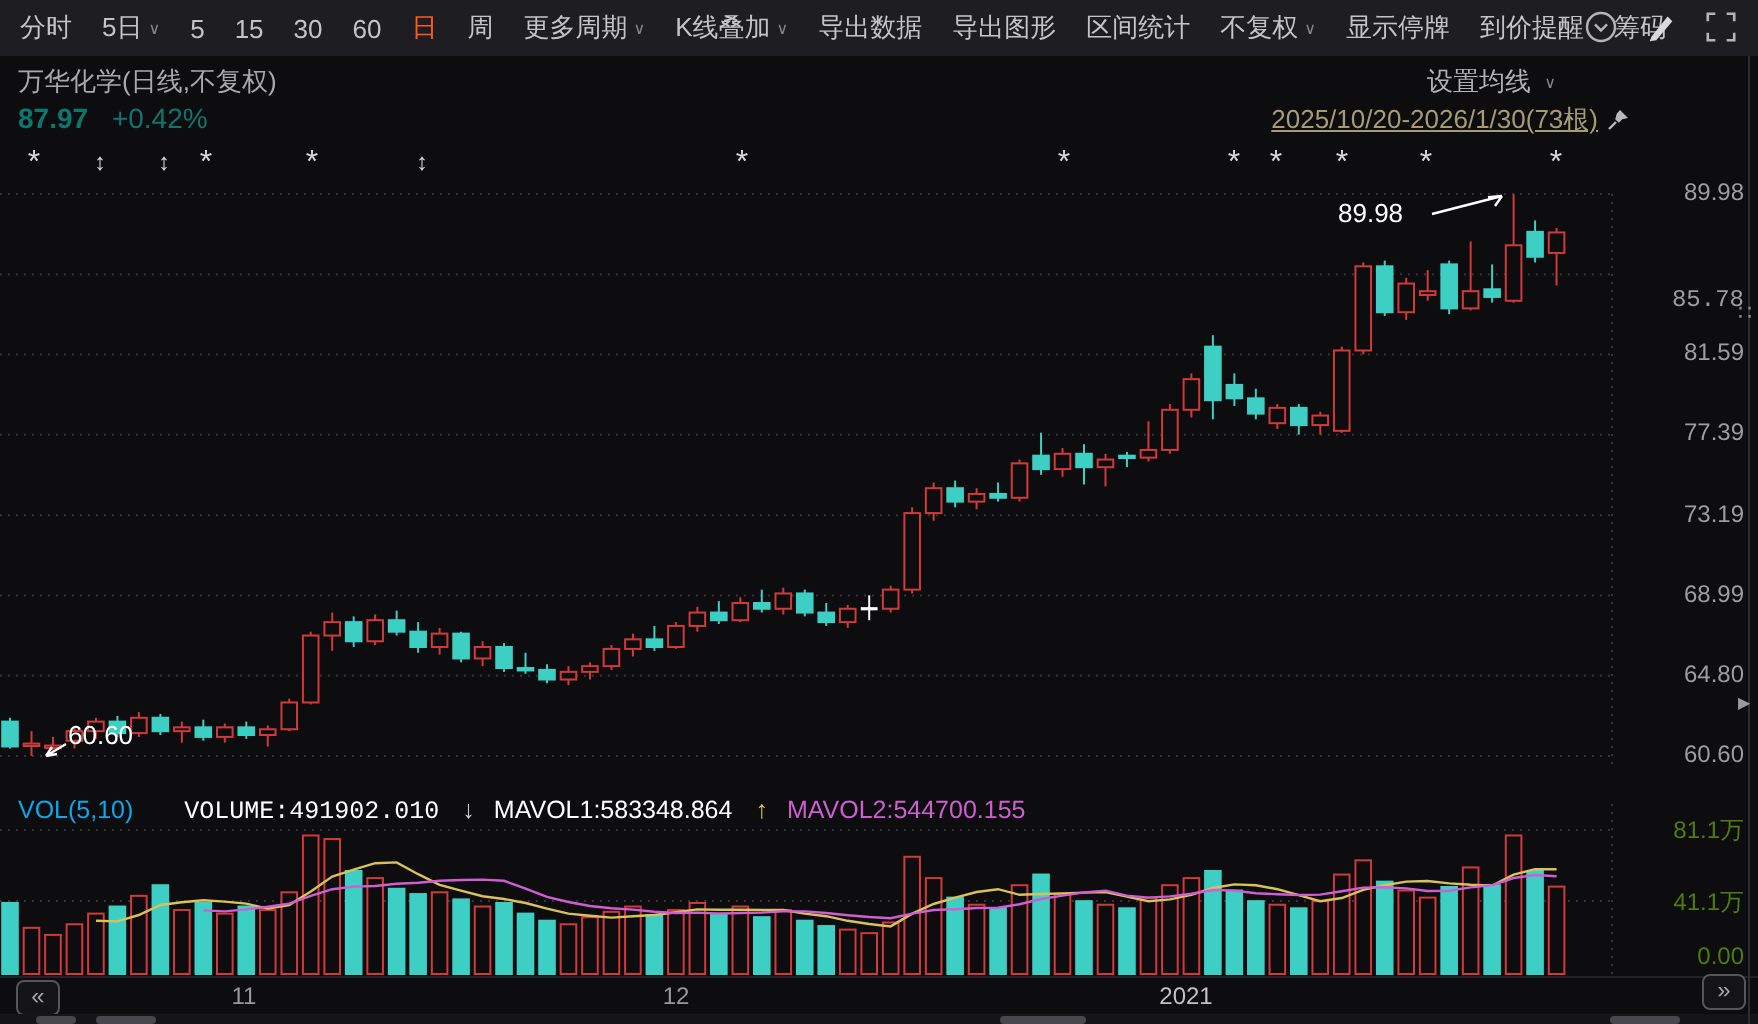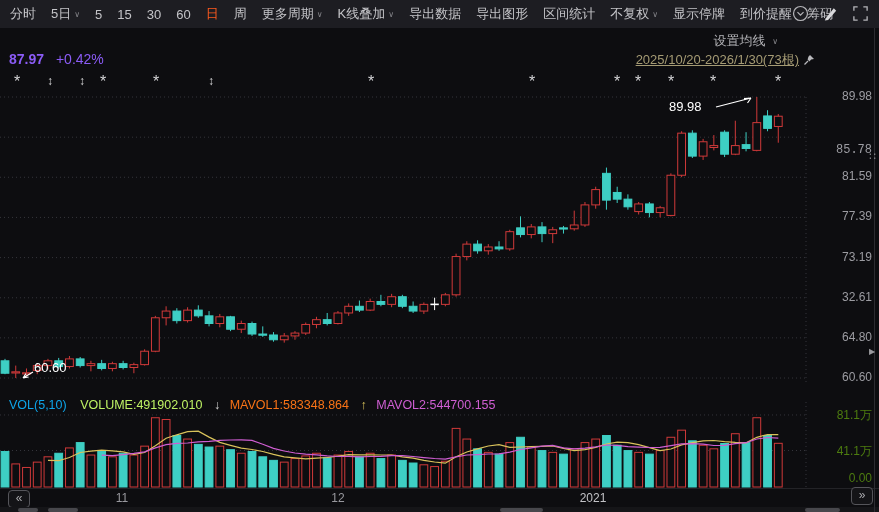--- a/index.html
+++ b/index.html
@@ -9,41 +9,41 @@
   
   .toolbar{position:absolute;left:0;top:0;width:879px;height:28px;background:#1d1d22;
            display:flex;align-items:center;padding-left:10px;box-sizing:border-box;}
   .tb-item{font-size:13px;color:#c4c4c8;margin-right:15px;cursor:pointer;white-space:nowrap;flex:0 0 auto;}
   .tb-item.active{color:#ff5a1e;}
   .tb-caret{font-size:8px;color:#85858a;margin-left:3px;vertical-align:1px;}
   .tb-icons{position:absolute;right:10px;top:5px;display:flex;gap:13px;align-items:center;}
   .tb-icons svg{cursor:pointer;display:block;}
   
   .stock-name{position:absolute;left:9px;top:32px;font-size:13px;color:#a9a9ad;}
-  .price-row{position:absolute;left:9px;top:51px;font-size:14px;color:#8b5cf6;font-weight:bold;}
+  .price-row{position:absolute;left:9px;top:51px;font-size:14px;color:#0f766e;font-weight:bold;}
   .price-row .chg{margin-left:8px;font-weight:normal;}
   .ma-settings{position:absolute;right:101px;top:32px;font-size:13px;color:#b2b2b6;cursor:pointer;}
   .date-range{position:absolute;right:64px;top:51px;font-size:13px;color:#a59b74;cursor:pointer;
               display:flex;align-items:center;gap:4px;}
   .date-range .rng{text-decoration:underline;}
   
   svg.pane{position:absolute;left:0;}
   .price-label{position:absolute;right:7px;font-size:12px;color:#9c9ca2;}
   .vol-label{position:absolute;right:7px;font-size:12px;color:#4d7c0f;}
   .x-label{position:absolute;top:491px;width:44px;text-align:center;font-size:12px;color:#98989e;}
   .marker{position:absolute;top:74px;width:16px;text-align:center;color:#d6d6d8;cursor:pointer;}
   .marker.star{font-size:16px;line-height:16px;}
   .marker.updown{font-size:12px;line-height:14px;}
   .anno{position:absolute;color:#fff;font-size:13px;}
   
   .vol-legend{position:absolute;left:9px;top:398px;font-size:12.5px;white-space:nowrap;}
   .vol-legend .ind{color:#0ea5e9;}
-  .vol-legend .vol{color:#bef264;margin-left:10px;}
+  .vol-legend .vol{color:#ffffff;margin-left:22px;font-family:Liberation Mono, monospace;}
   .vol-legend .arr-dn{color:#cfcfcf;margin-left:8px;}
-  .vol-legend .ma1{color:#f97316;margin-left:6px;}
+  .vol-legend .ma1{color:#ffffff;margin-left:6px;}
   .vol-legend .arr-up{color:#d9c25b;margin-left:8px;}
   .vol-legend .ma2{color:#cf5ed2;margin-left:6px;}
   .vol-tools{position:absolute;right:86px;top:398px;font-size:12.5px;color:#c6c6ca;
              display:flex;gap:9px;align-items:center;}
   .vol-tools span{cursor:pointer;}
   .vol-tools .ic{color:#cfcfcf;font-size:13px;}
   
   .x-axis{position:absolute;left:0;top:488px;width:879px;height:24px;border-top:1px solid #232327;}
   .scroll-btn{position:absolute;width:20px;height:16px;border:1px solid #55555a;border-radius:4px;
               color:#a8a8ac;font-size:12px;line-height:15px;text-align:center;cursor:pointer;background:#141417;}
@@ -85,20 +85,21 @@
       </svg>
       <svg width="17" height="17" viewBox="0 0 18 18">
         <path d="M4 14 L12.5 3.5 L15 6 L6.5 16 L3 16.5 Z" fill="#d9d9dc"></path>
       </svg>
       <svg width="17" height="17" viewBox="0 0 18 18">
         <path d="M2 6 V2 H6 M12 2 H16 V6 M16 12 V16 H12 M6 16 H2 V12" fill="none" stroke="#b4b4b8" stroke-width="1.4"></path>
       </svg>
     </div>
   </div>
 
+  <div class="stock-name">万华化学(日线,不复权)</div>
   <div class="price-row">
     <span>87.97</span>
     <span class="chg">+0.42%</span>
   </div>
   <div class="ma-settings">
     <span>设置均线</span> <span class="tb-caret">∨</span>
   </div>
   <div class="date-range">
     <span class="rng">2025/10/20-2026/1/30(73根)</span>
     <svg width="12" height="12" viewBox="0 0 12 12">
@@ -281,21 +282,21 @@
       <rect x="774.38" y="26.225650000000044" width="7.8" height="10.234549999999942" fill="#0d0d10" stroke="#d03a3a" stroke-width="1"></rect>
       <path d="M33 282 L23 288 M23 288 L28.5 287 M23 288 L26 283.5" stroke="#fff" stroke-width="1.2" fill="none"></path>
       <path d="M716 17 L751 8 M751 8 L744 8.6 M751 8 L747.5 13" stroke="#fff" stroke-width="1.2" fill="none"></path>
     </svg>
   <div id="price-labels">
       <div class="price-label" style="top: 89px;">89.98</div>
       <div class="price-label" style="top: 143px; font-family: Liberation Mono, monospace;">85.78</div>
       <div class="price-label" style="top: 169.25px;">81.59</div>
       <div class="price-label" style="top: 209.423px; text-align: right;">77.39</div>
       <div class="price-label" style="top: 249.596px;">73.19</div>
-      <div class="price-label" style="top: 289.769px;">32.61</div>
+      <div class="price-label" style="top: 289.769px;">68.99</div>
       <div class="price-label" style="top: 329.847px;">64.80</div>
       <div class="price-label" style="top: 370.02px;">60.60</div>
     </div>
   <div class="anno" id="anno-low" style="left:34px;top:360px;">60.60</div>
   <div class="anno" id="anno-high" style="left:669px;top:99px;">89.98</div>
 
   <div class="vol-legend">
     <span class="ind">VOL(5,10)</span>
     <span class="vol">VOLUME:491902.010</span>
     <span class="arr-dn">↓</span>

